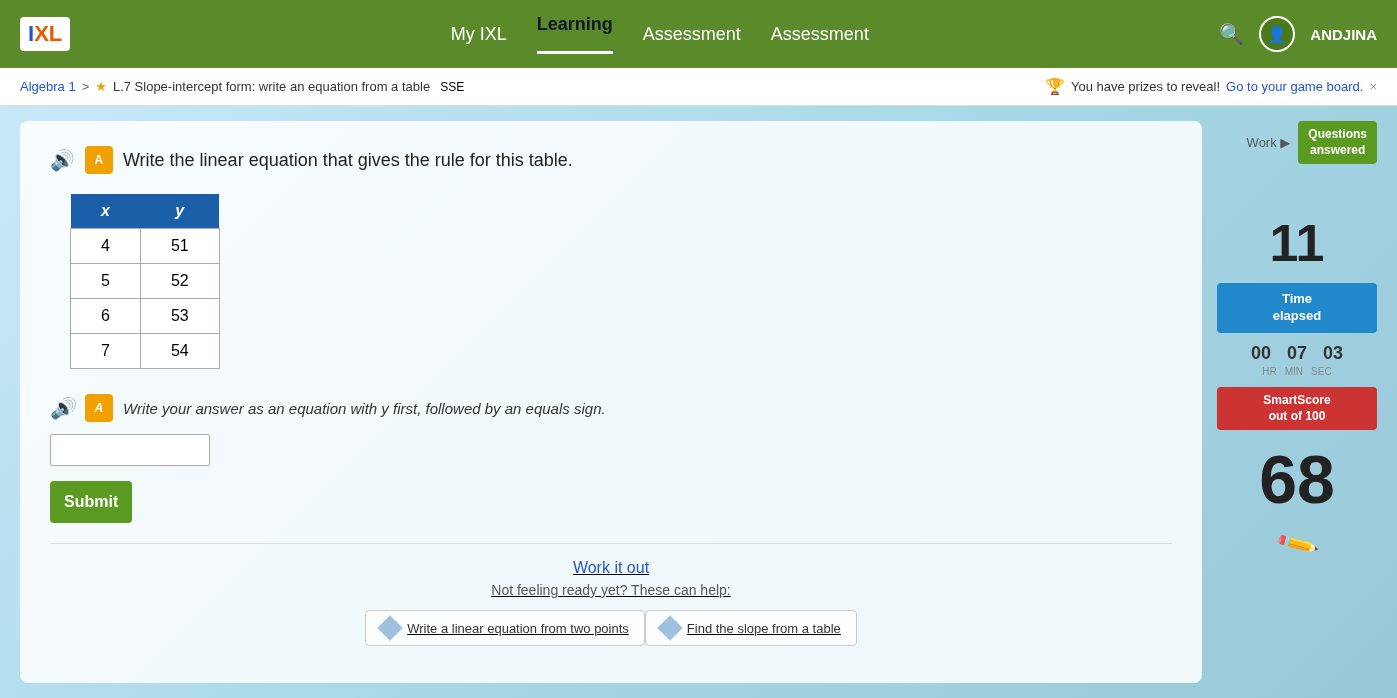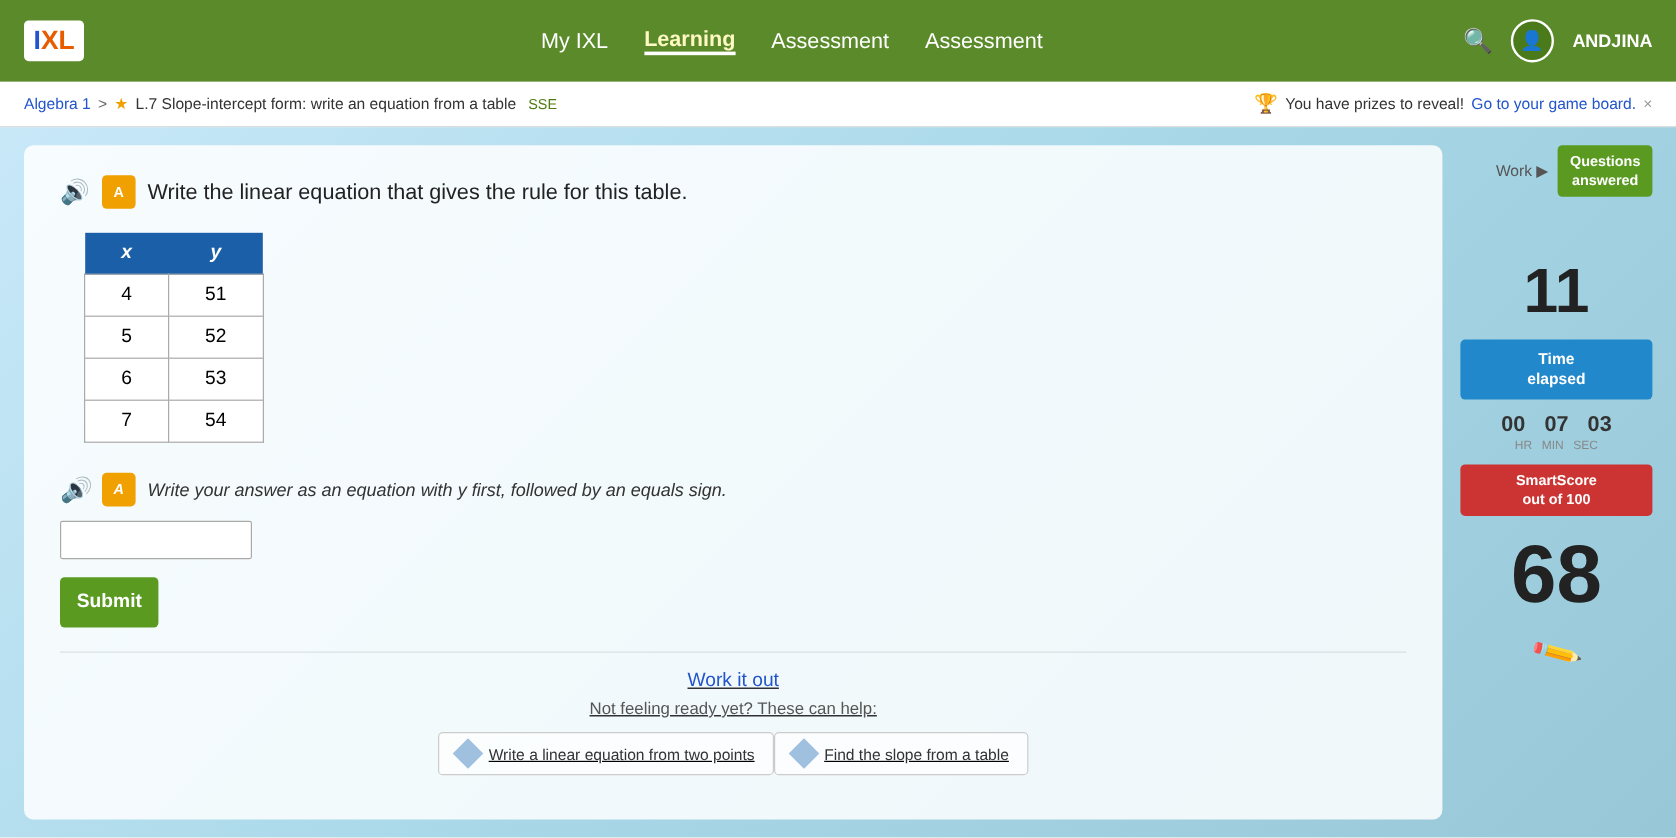--- a/index.html
+++ b/index.html
@@ -31,24 +31,24 @@
       flex: 1;
       justify-content: center;
     }
     .nav-link {
       color: white;
       text-decoration: none;
       font-size: 18px;
       cursor: pointer;
     }
     .nav-link.active {
-      color: #fef9c3;
+      color: #0f172a;
       font-weight: bold;
       border-bottom: 3px solid white;
-      padding-bottom: 0;
+      padding-bottom: 16px;
     }
     .nav-right {
       display: flex;
       align-items: center;
       gap: 15px;
     }
     .search-icon-nav {
       color: white;
       font-size: 20px;
       cursor: pointer;
@@ -85,21 +85,21 @@
       display: flex;
       align-items: center;
       gap: 6px;
       font-size: 13px;
       color: #333;
     }
     .breadcrumb-link { color: #2255cc; cursor: pointer; text-decoration: none; }
     .breadcrumb-sep { color: #666; }
     .breadcrumb-star { color: #f0a000; }
     .breadcrumb-current { font-weight: normal; }
-    .breadcrumb-sse { color: #4d7c0f; font-size: 12px; margin-left: 4px; }
+    .breadcrumb-sse { color: #000000; font-size: 12px; margin-left: 4px; }
     .prize-notice {
       display: flex;
       align-items: center;
       gap: 6px;
       font-size: 13px;
       color: #333;
     }
     .prize-icon { color: #d4a000; font-size: 16px; }
     .prize-link { color: #2255cc; cursor: pointer; }
 

